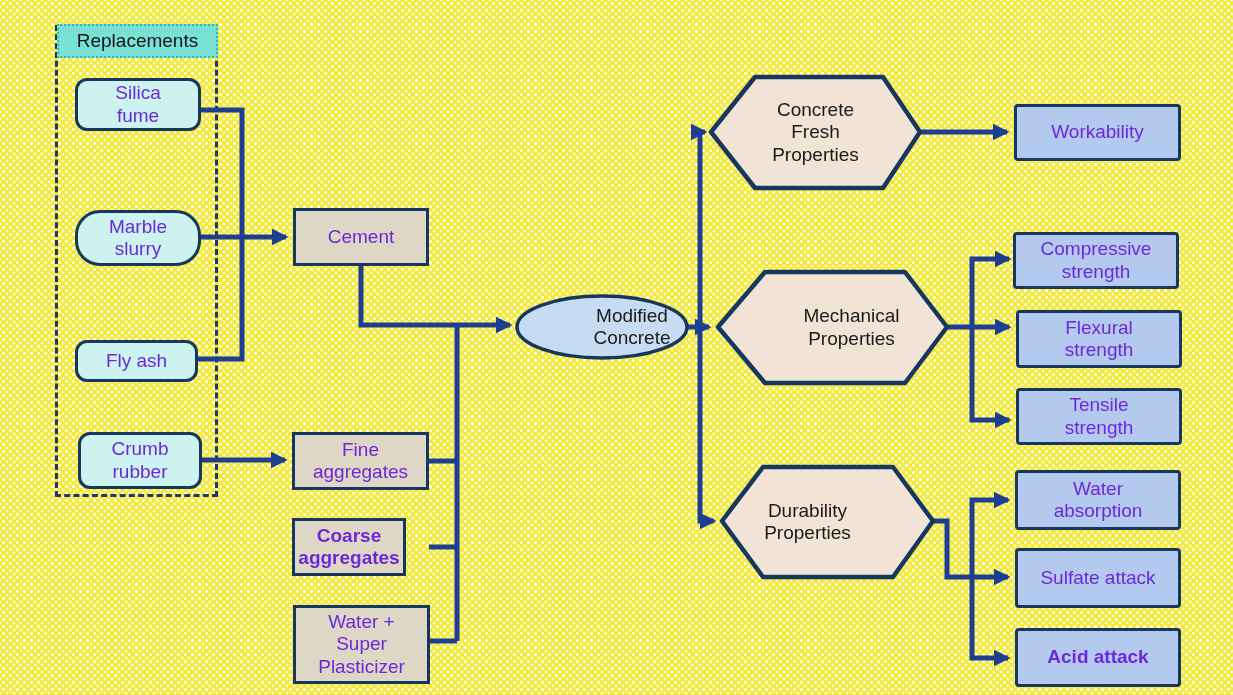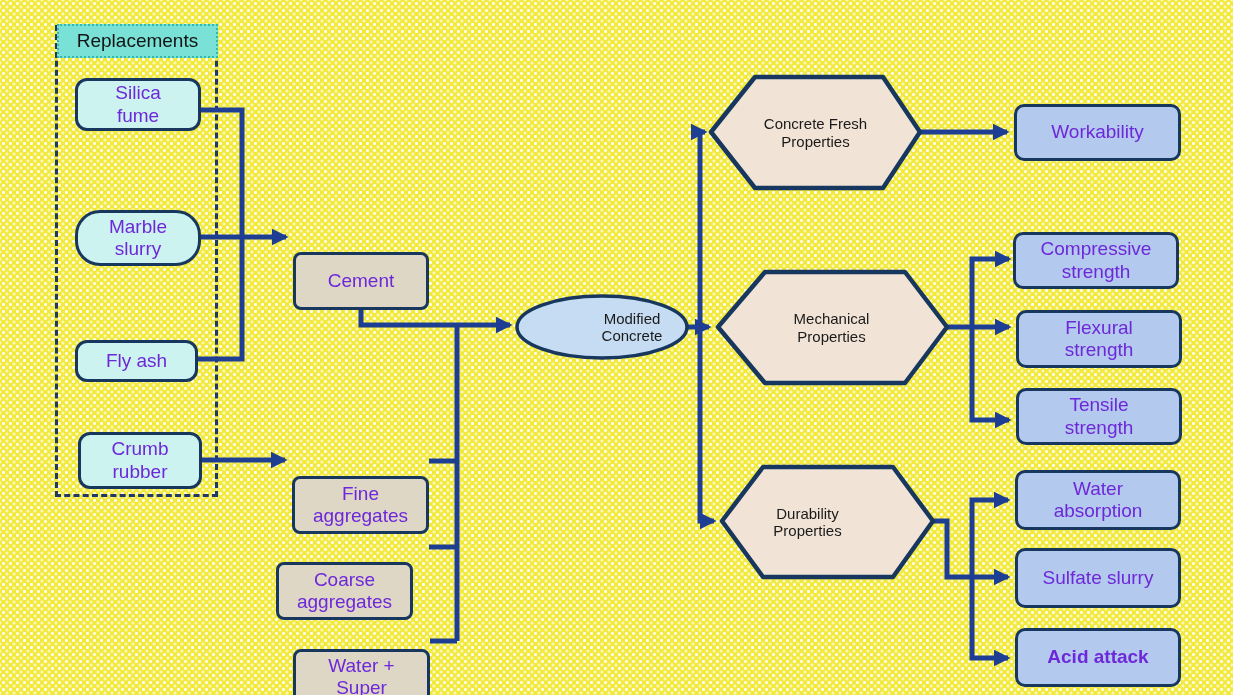--- a/index.html
+++ b/index.html
@@ -20,28 +20,28 @@
     position:absolute;
     display:flex;align-items:center;justify-content:center;
     text-align:center;color:#6d28d9;font-size:19px;line-height:1.16;
     z-index:3;
   }
   .node .lbl{display:inline-block;}
   .cyan{
     background:#CDF3F0;border:3px solid #17375E;border-radius:12px;
   }
   .tan{
-    background:#DED7C5;border:3px solid #17375E;border-radius:8px;margin-top:44px;
+    background:#DED7C5;border:3px solid #17375E;border-radius:0;
   }
   .blue{
-    background:#B3C9EE;border:3px solid #17375E;border-radius:10px;
+    background:#B3C9EE;border:3px solid #17375E;border-radius:4px;
   }
   .shape-label{
     position:absolute;display:flex;align-items:center;justify-content:center;
-    text-align:center;color:#1a1a1a;font-size:15px;line-height:1.16;
+    text-align:center;color:#1a1a1a;font-size:19px;line-height:1.16;
     z-index:4;pointer-events:none;
   }
   .group-rect{
     position:absolute;border:3px dashed #1F3864;background:transparent;z-index:1;
   }
   .group-header{
     position:absolute;display:flex;align-items:center;justify-content:center;
     background:#79E1D6;border:2px dotted #2FB8AE;
     color:#141414;font-size:19px;z-index:3;text-align:center;
   }
@@ -109,35 +109,35 @@
   <div class="node cyan" style="left:78px;top:432px;width:124px;height:57px;">
     <span class="lbl" style="width:90px;">Crumb rubber</span>
   </div>
 
   <div class="node tan" style="left:293px;top:208px;width:136px;height:58px;">
     <span class="lbl" style="width:120px;">Cement</span>
   </div>
   <div class="node tan" style="left:292px;top:432px;width:137px;height:58px;">
     <span class="lbl" style="width:112px;">Fine aggregates</span>
   </div>
-  <div class="node tan" style="left:276px;top:518px;width:137px;height:58px;">
+  <div class="node tan" style="left:292px;top:518px;width:114px;height:58px;font-weight:bold;">
     <span class="lbl" style="width:112px;">Coarse aggregates</span>
   </div>
   <div class="node tan" style="left:293px;top:605px;width:137px;height:79px;">
     <span class="lbl" style="width:112px;">Water + Super Plasticizer</span>
   </div>
 
   <div class="shape-label" style="left:547px;top:296px;width:170px;height:62px;">
     <span class="lbl" style="width:100px;">Modified Concrete</span>
   </div>
 
   <div class="shape-label" style="left:711px;top:77px;width:209px;height:111px;">
     <span class="lbl" style="width:104px;">Concrete Fresh Properties</span>
   </div>
-  <div class="shape-label" style="left:717px;top:272px;width:229px;height:111px;">
+  <div class="shape-label" style="left:737px;top:272px;width:229px;height:111px;">
     <span class="lbl" style="width:124px;">Mechanical Properties</span>
   </div>
   <div class="shape-label" style="left:702px;top:467px;width:211px;height:110px;align-items:center;">
     <span class="lbl" style="width:124px;">Durability Properties</span>
   </div>
 
   <div class="node blue" style="left:1014px;top:104px;width:167px;height:57px;">
     <span class="lbl" style="width:150px;">Workability</span>
   </div>
   <div class="node blue" style="left:1013px;top:232px;width:166px;height:57px;">
@@ -146,19 +146,19 @@
   <div class="node blue" style="left:1016px;top:310px;width:166px;height:58px;">
     <span class="lbl" style="width:120px;">Flexural strength</span>
   </div>
   <div class="node blue" style="left:1016px;top:388px;width:166px;height:57px;">
     <span class="lbl" style="width:120px;">Tensile strength</span>
   </div>
   <div class="node blue" style="left:1015px;top:470px;width:166px;height:60px;">
     <span class="lbl" style="width:120px;">Water absorption</span>
   </div>
   <div class="node blue" style="left:1015px;top:548px;width:166px;height:60px;">
-    <span class="lbl" style="width:150px;">Sulfate slurry</span>
+    <span class="lbl" style="width:150px;">Sulfate attack</span>
   </div>
   <div class="node blue" style="left:1015px;top:628px;width:166px;height:59px;font-weight:bold;">
     <span class="lbl" style="width:150px;">Acid attack</span>
   </div>
 
 </div>
 
 </body></html>

